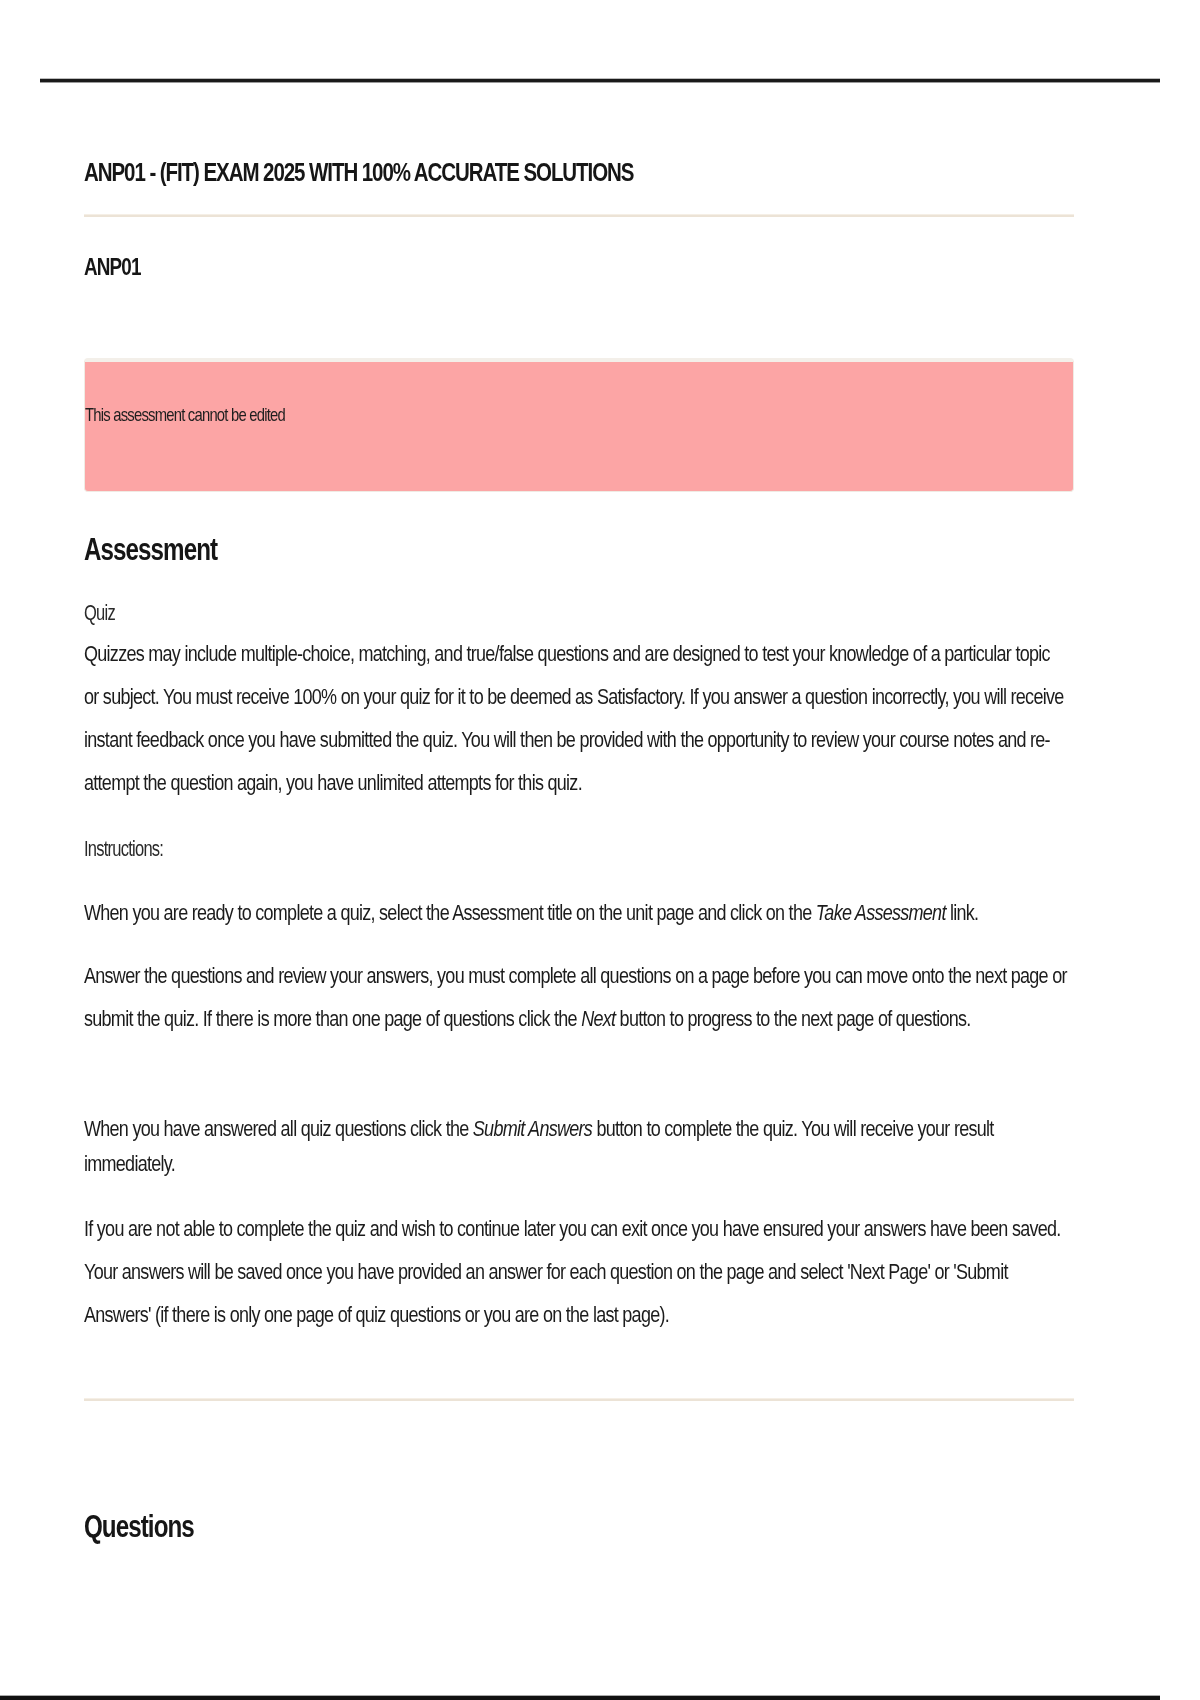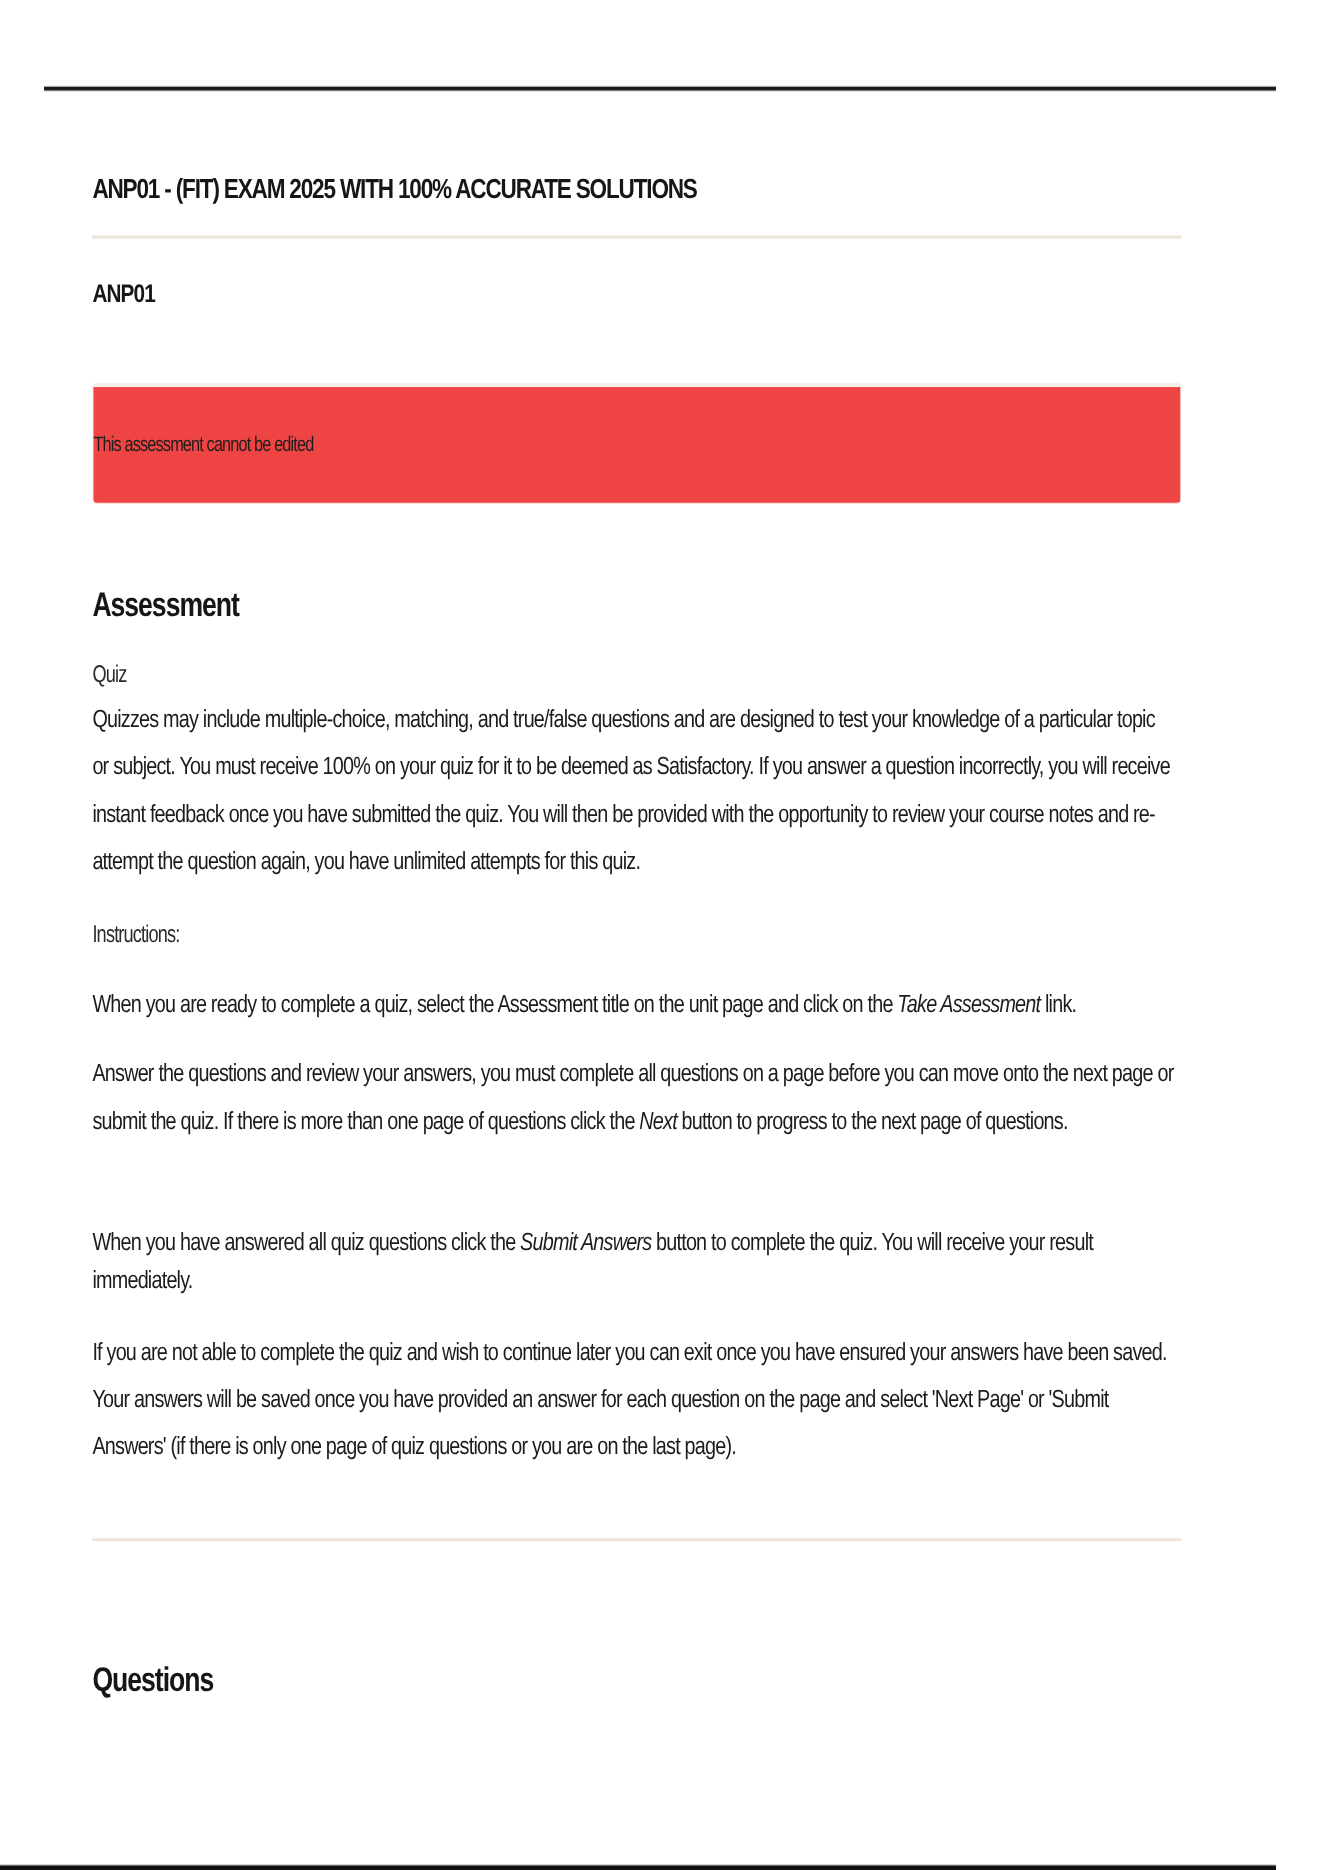--- a/index.html
+++ b/index.html
@@ -66,28 +66,28 @@
       left: 0;
       font-size: 23px;
       font-weight: bold;
       letter-spacing: -1px;
       transform: scaleX(0.82);
       transform-origin: left center;
       color: #161616;
     }
     .notice-box {
       position: absolute;
-      top: 348px;
+      top: 358px;
       left: 0;
       width: 990px;
-      height: 110px;
+      height: 134px;
       border: 1px solid #f0ebe4;
       border-top: 4px solid #f3efe9;
       border-radius: 4px;
-      background: #ef4444;
+      background: #fca5a5;
     }
     .notice-text {
       position: absolute;
       top: 42px;
       left: 0;
       font-size: 19px;
       letter-spacing: -1px;
       transform: scaleX(0.78);
       transform-origin: left center;
       white-space: nowrap;

